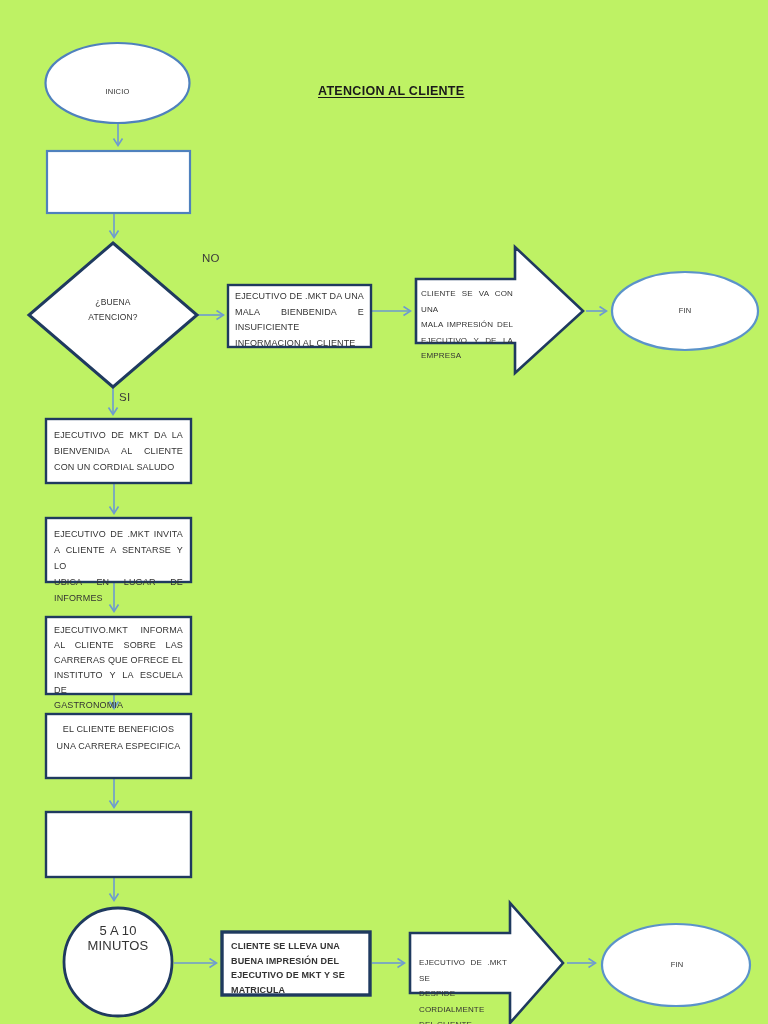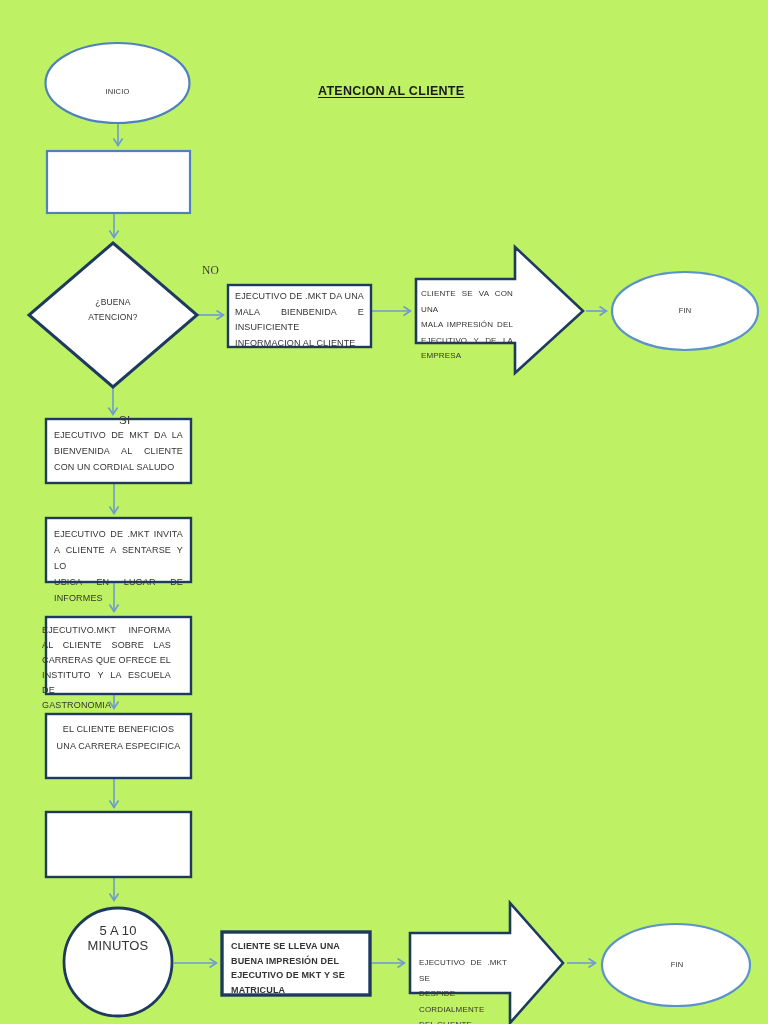--- a/index.html
+++ b/index.html
@@ -58,22 +58,22 @@
     <rect x="46" y="714" width="145" height="64" fill="#ffffff" stroke="#1f3a5f" stroke-width="2.4"></rect>
     <rect x="46" y="812" width="145" height="65" fill="#ffffff" stroke="#1f3a5f" stroke-width="2.4"></rect>
     <circle cx="118" cy="962" r="54" fill="#ffffff" stroke="#1f3a5f" stroke-width="2.8"></circle>
     <rect x="222" y="932" width="148" height="63" fill="#ffffff" stroke="#1f3a5f" stroke-width="3.4"></rect>
     <polygon points="410,933 510,933 510,903 563,963 510,1023 510,993 410,993" fill="#ffffff" stroke="#1f3a5f" stroke-width="2.6"></polygon>
     <ellipse cx="676" cy="965" rx="74" ry="41" fill="#ffffff" stroke="#5b93c9" stroke-width="2.2"></ellipse>
   </svg>
 
   <div class="title" style="left:318px;top:84px;">ATENCION AL CLIENTE</div>
 
-  <div class="branch" style="left:202px;top:264px;font-family:Liberation Serif, serif;">NO</div>
-  <div class="branch" style="left:119px;top:414px;">SI</div>
+  <div class="branch" style="left:202px;top:252px;">NO</div>
+  <div class="branch" style="left:119px;top:391px;">SI</div>
 
   <div class="txt center flexc" style="left:47px;top:54px;width:141px;height:76px;font-size:7.5px;">
     <span class="ln">INICIO</span>
   </div>
 
 
   <div class="txt center" style="left:63px;top:295px;width:100px;line-height:15px;font-size:8.5px;">
     <span class="ln">¿BUENA</span>
     <span class="ln">ATENCION?</span>
   </div>
@@ -102,21 +102,21 @@
     <span class="ln">CON UN CORDIAL SALUDO</span>
   </div>
 
   <div class="txt just" style="left:54px;top:526px;width:129px;">
     <span class="ln">EJECUTIVO DE .MKT INVITA</span>
     <span class="ln">A CLIENTE A SENTARSE  Y LO</span>
     <span class="ln">UBICA EN LUGAR DE</span>
     <span class="ln">INFORMES</span>
   </div>
 
-  <div class="txt just" style="left:42px;top:623px;width:129px;line-height:15px;">
+  <div class="txt just" style="left:54px;top:623px;width:129px;line-height:15px;">
     <span class="ln">EJECUTIVO.MKT INFORMA</span>
     <span class="ln">AL CLIENTE  SOBRE LAS</span>
     <span class="ln">CARRERAS QUE OFRECE EL</span>
     <span class="ln">INSTITUTO Y LA ESCUELA DE</span>
     <span class="ln">GASTRONOMIA</span>
   </div>
 
   <div class="txt center" style="left:54px;top:721px;width:129px;line-height:17px;">
     <span class="ln">EL CLIENTE BENEFICIOS</span>
     <span class="ln">UNA CARRERA ESPECIFICA</span>

